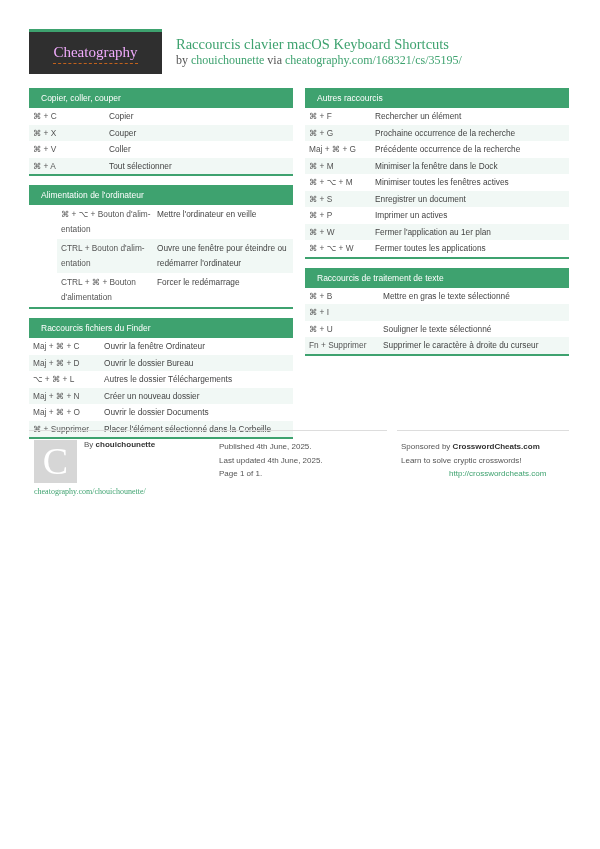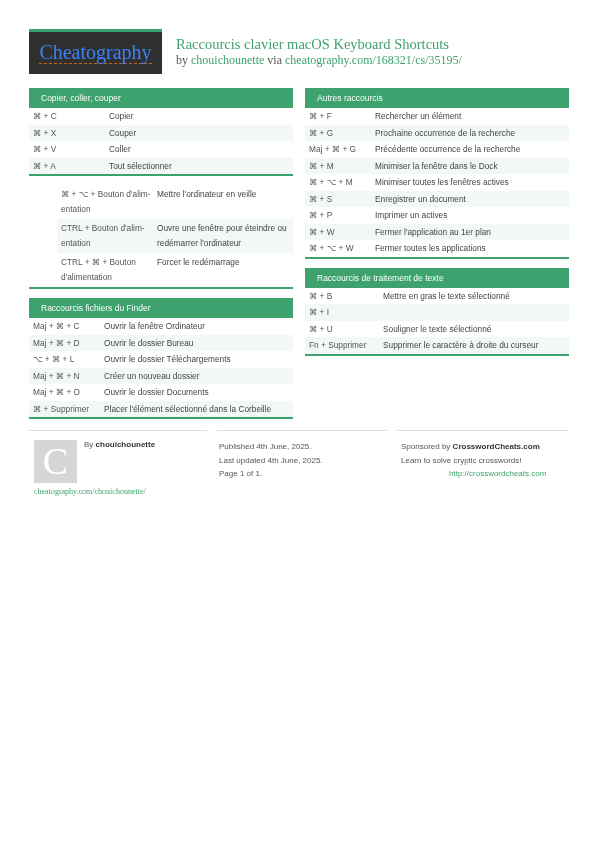--- a/index.html
+++ b/index.html
@@ -7,21 +7,21 @@
       width: 600px; height: 849px; background: #ffffff;
       font-family: "Liberation Sans", sans-serif; color: #333;
       position: relative; overflow: hidden;
     }
     .logo {
       position: absolute; left: 29px; top: 29px; width: 133px; height: 45px;
       background: #2f2f2f; border-top: 3px solid #3ea26f;
       display: flex; align-items: center; justify-content: center;
     }
     .logo span {
-      font-family: "Liberation Serif", serif; color: #3b82f6; font-size: 20px;
+      font-family: "Liberation Serif", serif; color: #f0abfc; font-size: 15px;
       border-bottom: 1px dashed #c2621c; line-height: 20px; padding-bottom: 1px;
     }
     .title-block { position: absolute; left: 176px; top: 36px; }
     .title {
       font-family: "Liberation Serif", serif; font-size: 14.5px; color: #3ea26f;
       line-height: 17px;
     }
     .byline {
       font-family: "Liberation Serif", serif; font-size: 12px; color: #555;
       line-height: 15px;
@@ -90,20 +90,21 @@
           <div class="k" style="width: 80px;">⌘ + V</div>
           <div class="v">Coller</div>
         </div>
         <div class="row">
           <div class="k" style="width: 80px;">⌘ + A</div>
           <div class="v">Tout sélectionner</div>
         </div>
       </div>
     </div>
   <div class="section">
+      <div class="sec-head">Alimentation de l'ordinateur</div>
       <div>
         <div class="row tall">
           <div class="k" style="width: 100px;">⌘ + ⌥ + Bouton d'alim-entation</div>
           <div class="v">Mettre l'ordinateur en veille</div>
         </div>
         <div class="row tall">
           <div class="k" style="width: 100px;">CTRL + Bouton d'alim-entation</div>
           <div class="v">Ouvre une fenêtre pour éteindre ou redémarrer l'ordinateur</div>
         </div>
         <div class="row tall">
@@ -118,21 +119,21 @@
         <div class="row">
           <div class="k" style="width: 75px;">Maj + ⌘ + C</div>
           <div class="v">Ouvrir la fenêtre Ordinateur</div>
         </div>
         <div class="row">
           <div class="k" style="width: 75px;">Maj + ⌘ + D</div>
           <div class="v">Ouvrir le dossier Bureau</div>
         </div>
         <div class="row">
           <div class="k" style="width: 75px;">⌥ + ⌘ + L</div>
-          <div class="v">Ouvrir le dossier Téléchargements</div>
+          <div class="v">Autres le dossier Téléchargements</div>
         </div>
         <div class="row">
           <div class="k" style="width: 75px;">Maj + ⌘ + N</div>
           <div class="v">Créer un nouveau dossier</div>
         </div>
         <div class="row">
           <div class="k" style="width: 75px;">Maj + ⌘ + O</div>
           <div class="v">Ouvrir le dossier Documents</div>
         </div>
         <div class="row">

